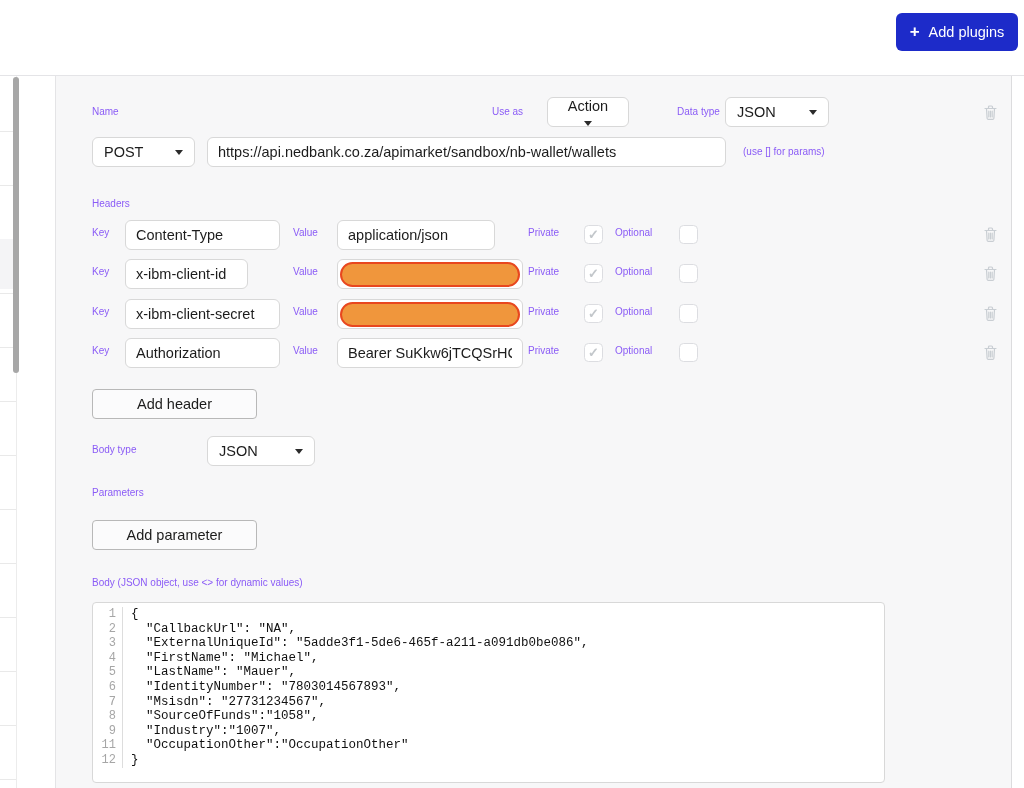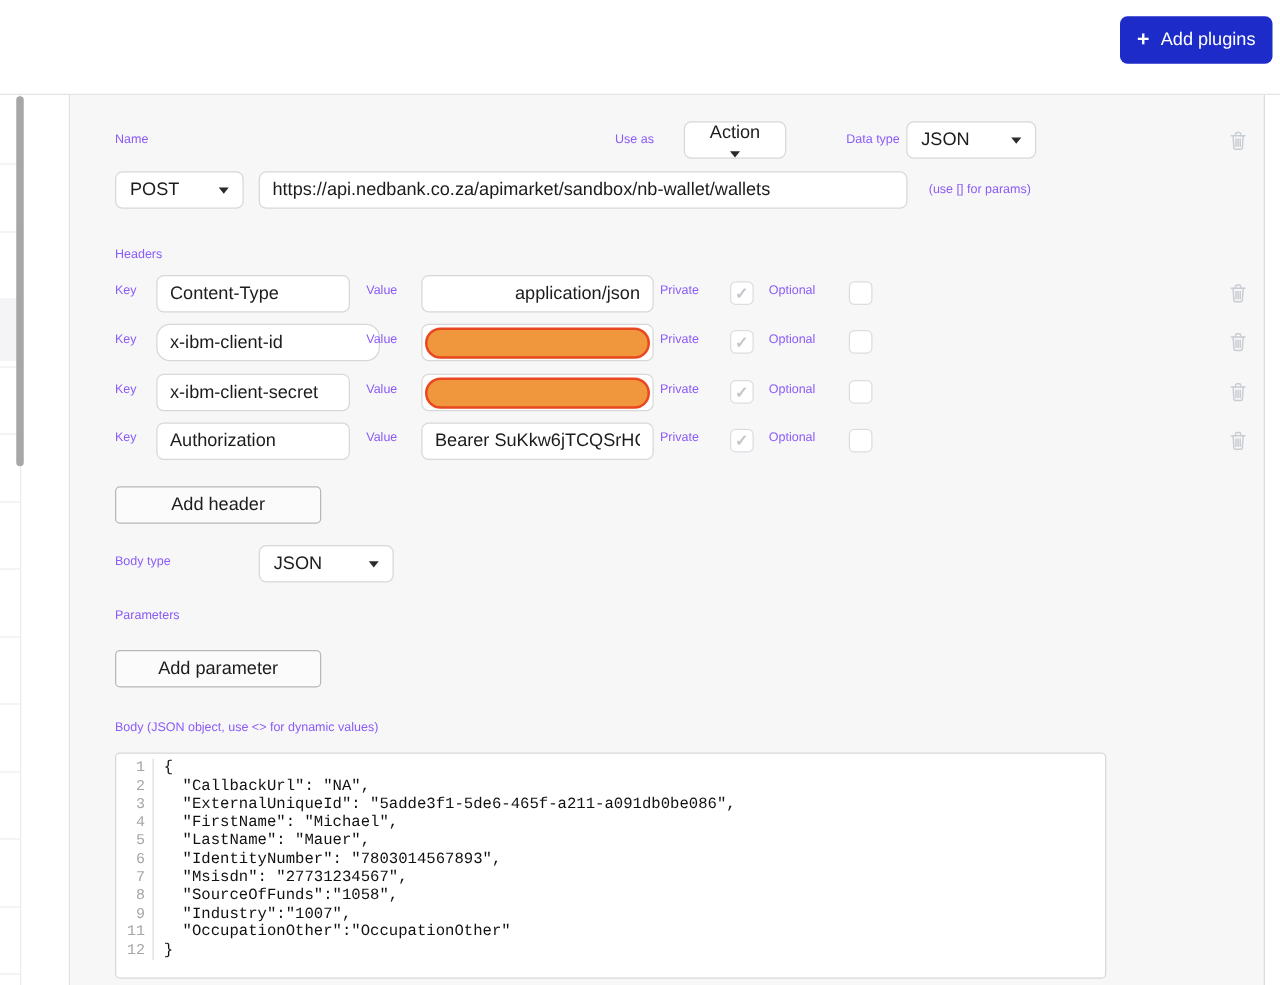--- a/index.html
+++ b/index.html
@@ -128,40 +128,40 @@
   </div>
   <input class="abs inp" style="left: 207px; top: 137px; width: 519px;" type="text" value="https://api.nedbank.co.za/apimarket/sandbox/nb-wallet/wallets">
   <div class="abs lbl" style="left:743px; top:146px;">(use [] for params)</div>
 
   <div class="abs lbl" style="left:92px; top:198px;">Headers</div>
 
   <div class="abs" style="left:0; top:220px; width:1024px; height:30px;">
     <span class="abs lbl" style="left:92px; top:7px;">Key</span>
     <input class="abs inp" style="left: 125px; top: 0px; width: 155px;" type="text" value="Content-Type">
     <span class="abs lbl" style="left:293px; top:7px;">Value</span>
-    <input class="abs inp" style="left: 337px; top: 0px; width: 186px; text-align: right;" type="text" value="application/json">
+    <input class="abs inp" style="left: 337px; top: 0px; width: 158px;" type="text" value="application/json">
     <span class="abs lbl" style="left:528px; top:7px;">Private</span>
     <span class="abs checkbox" style="left:584px; top:5px;">
         <span>✓</span>
       </span>
     <span class="abs lbl" style="left:615px; top:7px;">Optional</span>
     <span class="abs checkbox" style="left:679px; top:5px;"></span>
     <svg class="abs trash" style="left:983px; top:6px;" width="15" height="17" viewBox="0 0 15 17">
         <g stroke="#c9ced3" stroke-width="1.2" fill="none" stroke-linecap="round">
           <path d="M2 4.5h11"></path>
           <path d="M5.5 4.5V3a1 1 0 0 1 1-1h2a1 1 0 0 1 1 1v1.5"></path>
           <path d="M3.5 4.5l.6 9.7a1.3 1.3 0 0 0 1.3 1.2h4.2a1.3 1.3 0 0 0 1.3-1.2l.6-9.7"></path>
           <path d="M5.8 7.2v5.8M7.5 7.2v5.8M9.2 7.2v5.8"></path>
         </g>
       </svg>
   </div>
 
   <div class="abs" style="left:0; top:259px; width:1024px; height:30px;">
     <span class="abs lbl" style="left:92px; top:7px;">Key</span>
-    <input class="abs inp" style="left: 125px; top: 0px; width: 179px; border-radius: 11px;" type="text" value="x-ibm-client-id">
+    <input class="abs inp" style="left: 125px; top: 0px; width: 123px;" type="text" value="x-ibm-client-id">
     <span class="abs lbl" style="left:293px; top:7px;">Value</span>
     <div class="abs redact-wrap" style="left:337px; top:0; width:186px;">
         <div class="redact-pill"></div>
       </div>
     <span class="abs lbl" style="left:528px; top:7px;">Private</span>
     <span class="abs checkbox" style="left:584px; top:5px;">
         <span>✓</span>
       </span>
     <span class="abs lbl" style="left:615px; top:7px;">Optional</span>
     <span class="abs checkbox" style="left:679px; top:5px;"></span>

